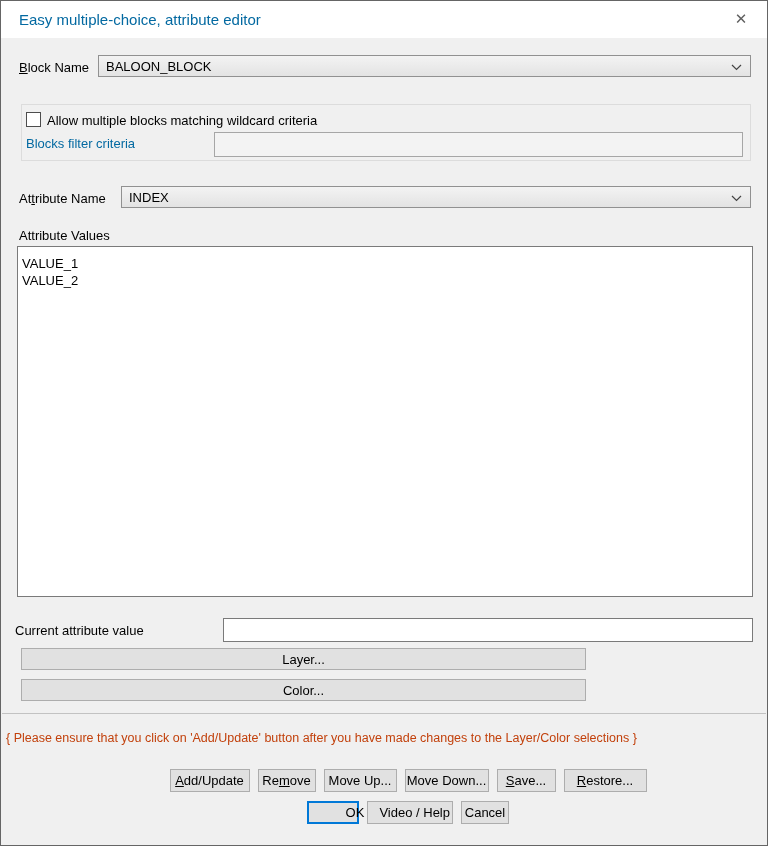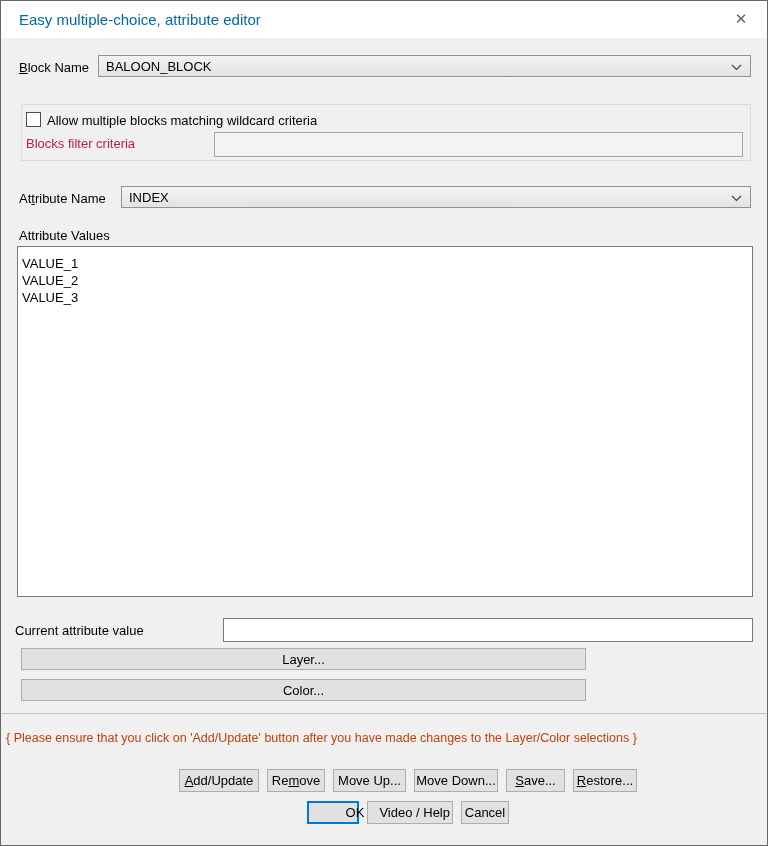--- a/index.html
+++ b/index.html
@@ -30,21 +30,21 @@
   }
   .combo .chev{position:absolute;right:8px;top:8px;line-height:0;}
   #combo-block{left:97px;top:54px;width:653px;}
   #combo-attr{left:120px;top:185px;width:630px;}
   #lbl-block{left:18px;top:59px;}
   #lbl-attrname{left:18px;top:190px;}
 
   .groupbox{position:absolute;left:20px;top:103px;width:730px;height:57px;box-sizing:border-box;border:1px solid #dcdcdc;}
   .checkbox{position:absolute;left:25px;top:111px;width:15px;height:15px;box-sizing:border-box;background:#fff;border:1px solid #4d4d4d;}
   #lbl-allow{left:46px;top:112px;}
-  #lbl-filter{left:25px;top:135px;color:#be185d;}
+  #lbl-filter{left:25px;top:135px;color:#0369a1;}
 
   .input{position:absolute;box-sizing:border-box;border:1px solid #7a7a7a;background:#fff;font:inherit;padding:2px 5px;outline:none;}
   #input-filter{left:213px;top:131px;width:529px;height:25px;background:#f3f3f3;border-color:#a6a6a6;}
   #input-current{left:222px;top:617px;width:530px;height:24px;}
 
   #lbl-attrvalues{left:18px;top:227px;}
   .listbox{
     position:absolute;left:16px;top:245px;width:736px;height:351px;
     box-sizing:border-box;background:#fff;border:1px solid #7a7a7a;
     overflow:hidden;padding-top:8px;
@@ -71,21 +71,21 @@
     height:23px;box-sizing:border-box;
     background:#e1e1e1;border:1px solid #adadad;
     display:flex;align-items:center;justify-content:center;
     white-space:nowrap;cursor:default;padding:0 2px;
   }
   .btn-addupdate{width:80px;}
   .btn-remove{width:58px;}
   .btn-moveup{width:73px;}
   .btn-movedown{width:84px;}
   .btn-save{width:59px;}
-  .btn-restore{width:64px;}
+  .btn-restore{width:83px;}
   .btn-ok{width:46px;border:2px solid #0078d7;padding-left:46px;}
   .btn-video{width:86px;justify-content:flex-end;}
   .btn-cancel{width:48px;}
 </style>
 </head>
 <body>
 
 <div class="window">
 
   <div class="titlebar">
@@ -118,21 +118,20 @@
       <svg width="11" height="7" viewBox="0 0 11 7">
           <path d="M1 1 L5.5 5.5 L10 1" stroke="#444" stroke-width="1.2" fill="none"></path>
         </svg>
     </span>
   </div>
 
   <span class="lbl" id="lbl-attrvalues">Attribute Values</span>
   <div class="listbox">
     <div class="listitem">VALUE_1</div>
     <div class="listitem">VALUE_2</div>
-    <div class="listitem">VALUE_3</div>
   </div>
 
   <span class="lbl" id="lbl-current">Current attribute value</span>
   <input class="input" id="input-current" type="text" value="" style="">
 
   <div class="widebtn" id="btn-layer">
       <span>Layer...</span>
     </div>
   <div class="widebtn" id="btn-color">
       <span>Color...</span>

